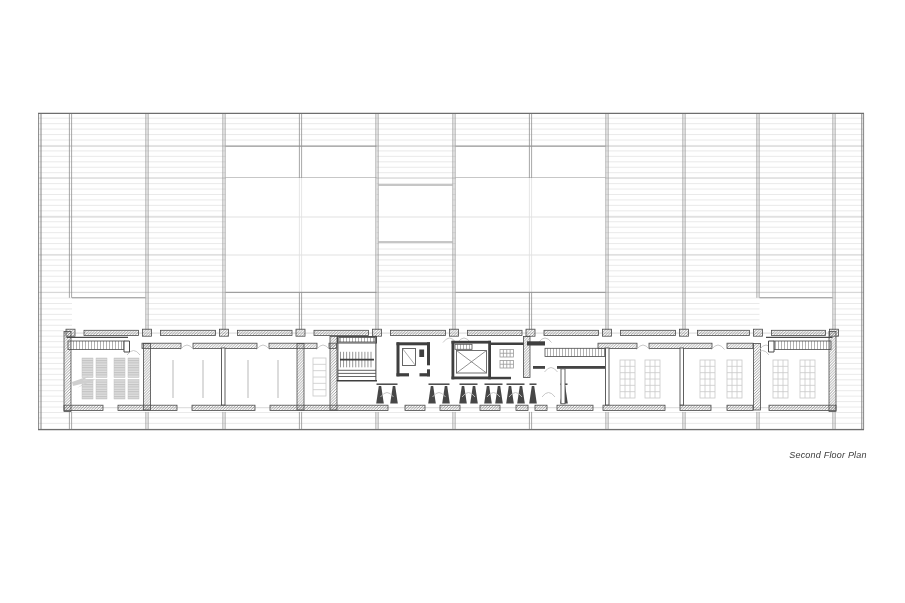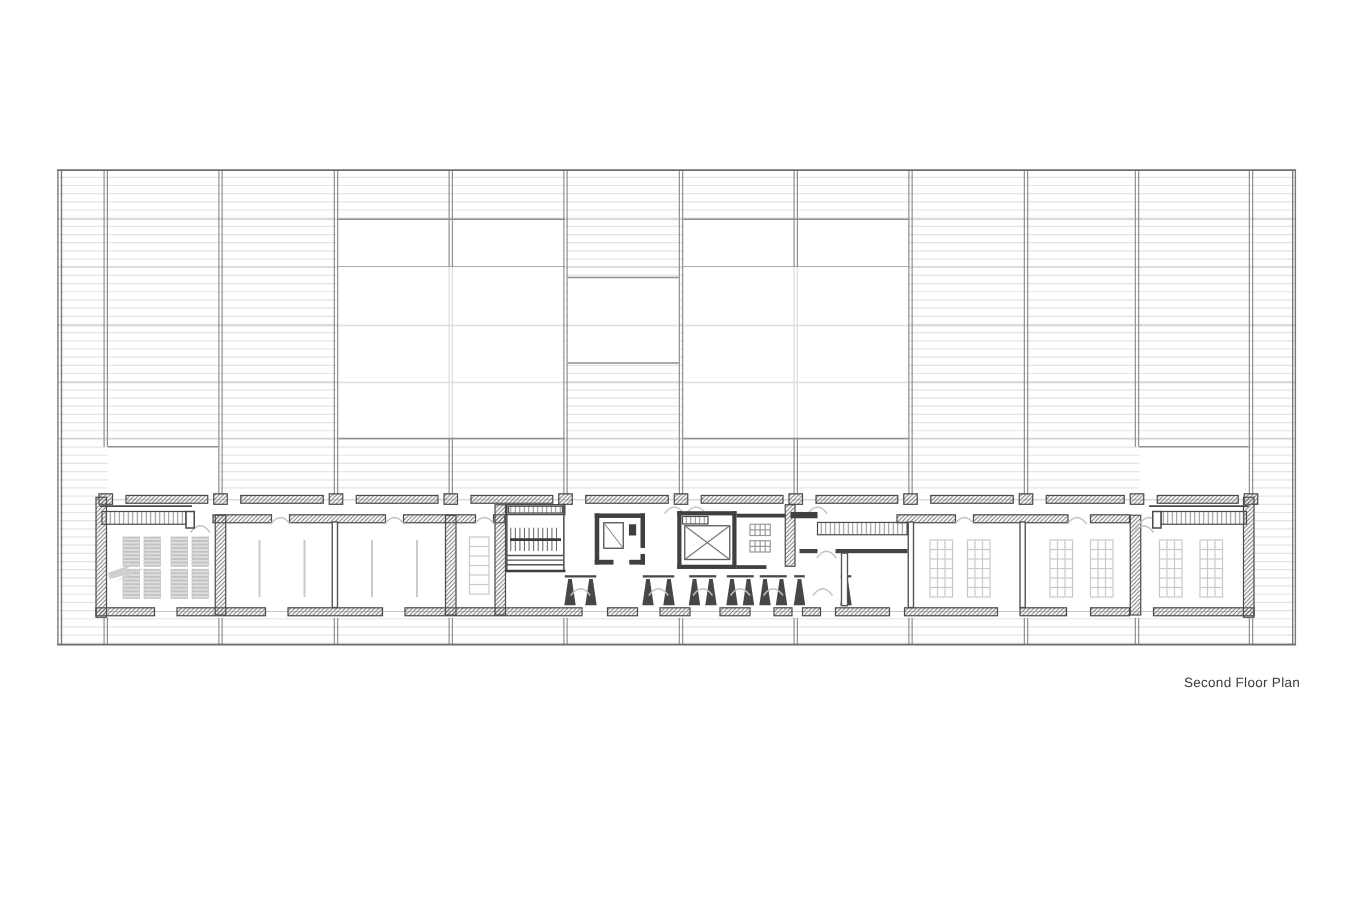--- a/index.html
+++ b/index.html
@@ -2,21 +2,21 @@
 <html><head>
 <meta charset="utf-8">
 <style>
   html,body{margin:0;padding:0;background:#ffffff;}
   body{font-family:"Liberation Sans",sans-serif;}
   #stage{position:relative;width:905px;height:603px;background:#ffffff;overflow:hidden;}
   #plan{position:absolute;left:0;top:0;}
   .caption{
     position:absolute;left:780px;top:449px;width:96px;
     font-family:"Liberation Sans",sans-serif;
-    font-size:9px;line-height:13px;
+    font-style:italic;font-size:9px;line-height:13px;
     color:#3b3b3b;text-align:center;letter-spacing:0.2px;
   }
 </style>
 </head>
 <body>
 
 <div id="stage">
   <svg id="plan" width="905" height="603" viewBox="0 0 905 603">
     <defs>
       <pattern id="pd" width="2.8" height="2.8" patternUnits="userSpaceOnUse">

